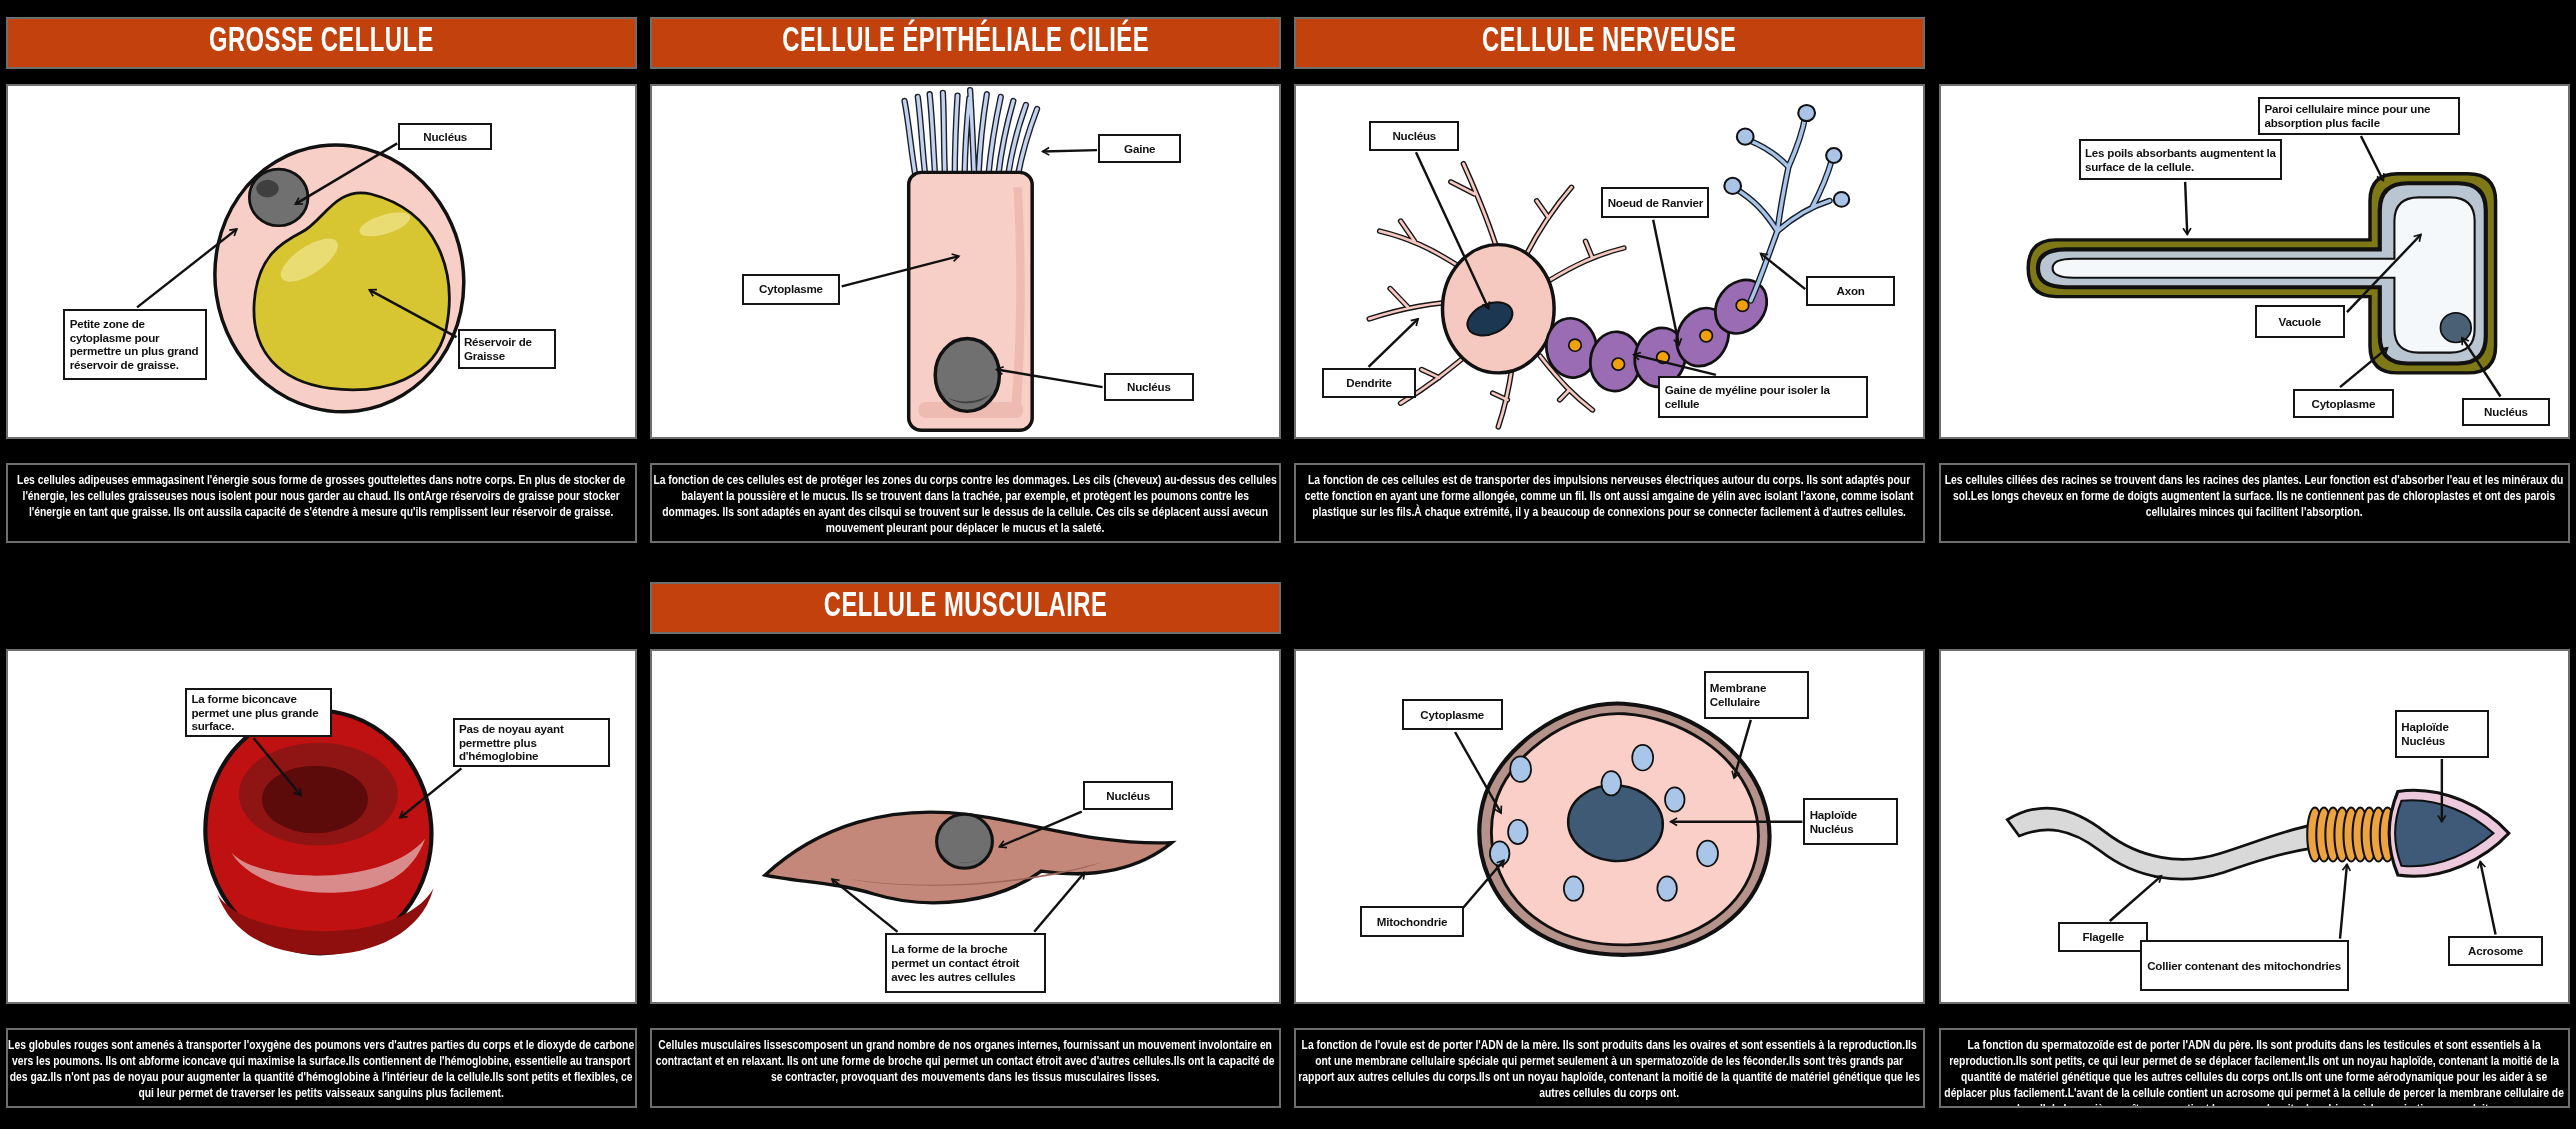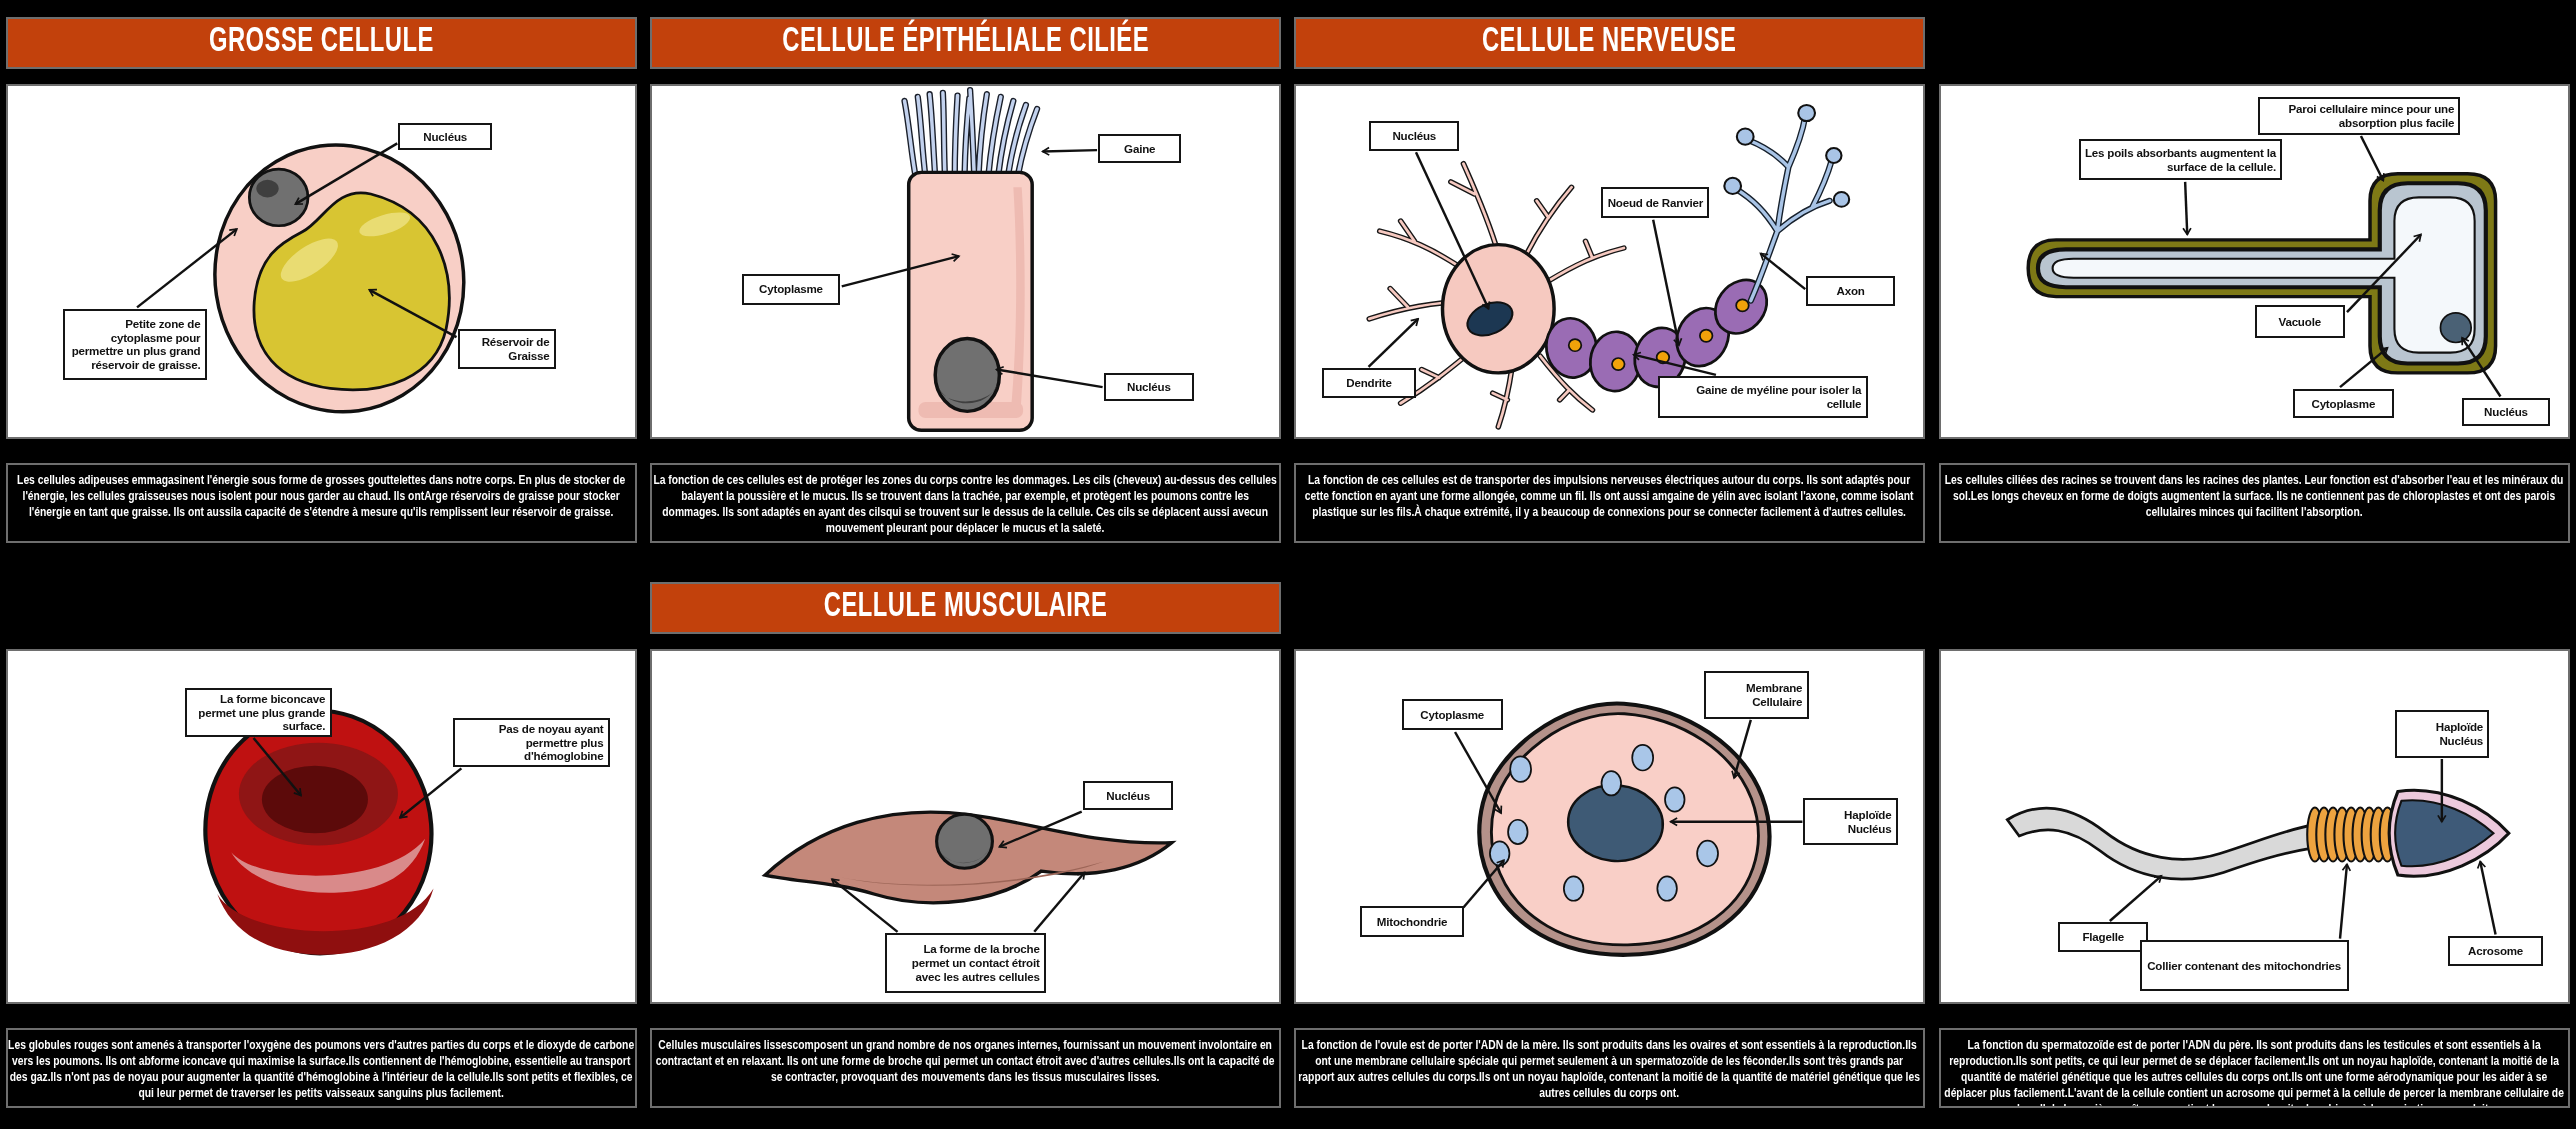--- a/index.html
+++ b/index.html
@@ -14,21 +14,21 @@
   .illus{position:absolute;left:5.6px;right:5.6px;top:84px;height:355px;
          background:#fff;border:2.1px solid #6e6e6e;box-sizing:border-box;overflow:hidden;}
   .illus svg.draw{position:absolute;left:0;top:0;width:100%;height:100%;}
   .descbar{position:absolute;left:5.6px;right:5.6px;top:463px;height:80px;
            background:#000;border:2.1px solid #6e6e6e;box-sizing:border-box;
            color:#fff;overflow:hidden;}
   .desctext{font-weight:bold;font-size:12px;line-height:1.32;text-align:center;
             width:116%;margin-left:-8%;margin-top:8.4px;transform:scaleX(0.86);}
   .lbl{position:absolute;background:#fff;border:2.1px solid #151515;box-sizing:border-box;
        color:#111;font-weight:bold;font-size:11.6px;line-height:1.18;letter-spacing:-0.2px;
-       display:flex;align-items:center;justify-content:center;text-align:right;
+       display:flex;align-items:center;justify-content:center;text-align:left;
        padding:2.8px 4.2px;z-index:3;}
   .arrow{stroke:#111;stroke-width:3.5;fill:none;}
 </style>
 </head>
 <body>
 
 <svg width="0" height="0" style="position:absolute">
   <defs>
     <marker id="ah" viewBox="0 0 16 16" refX="13" refY="8" markerWidth="15" markerHeight="15" orient="auto" markerUnits="userSpaceOnUse">
       <path d="M3,2 L13,8 L3,14" fill="none" stroke="#111" stroke-width="2.6"></path>

